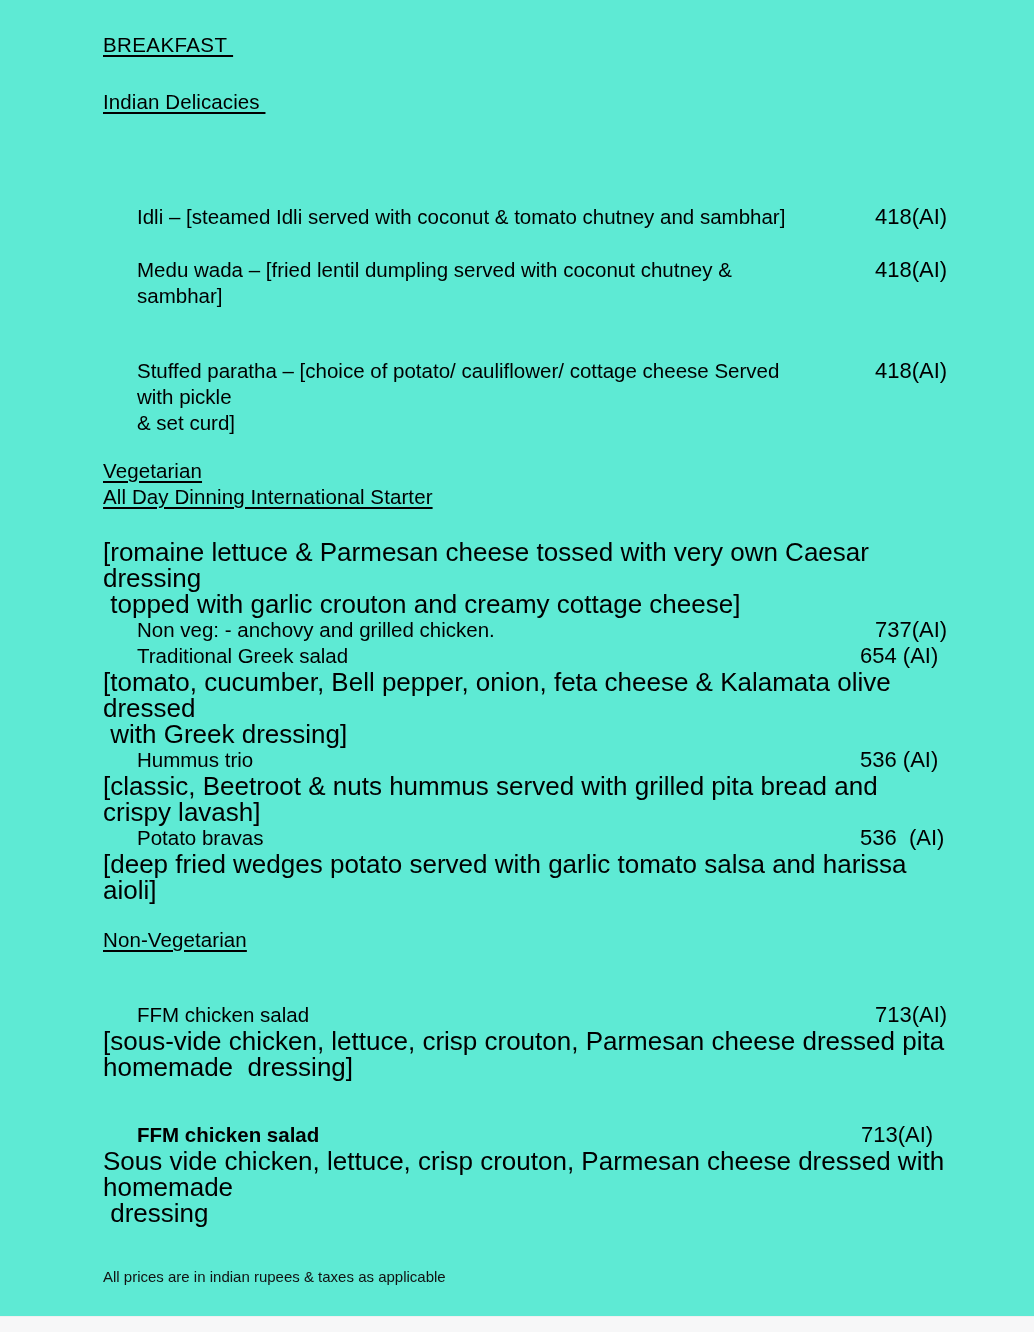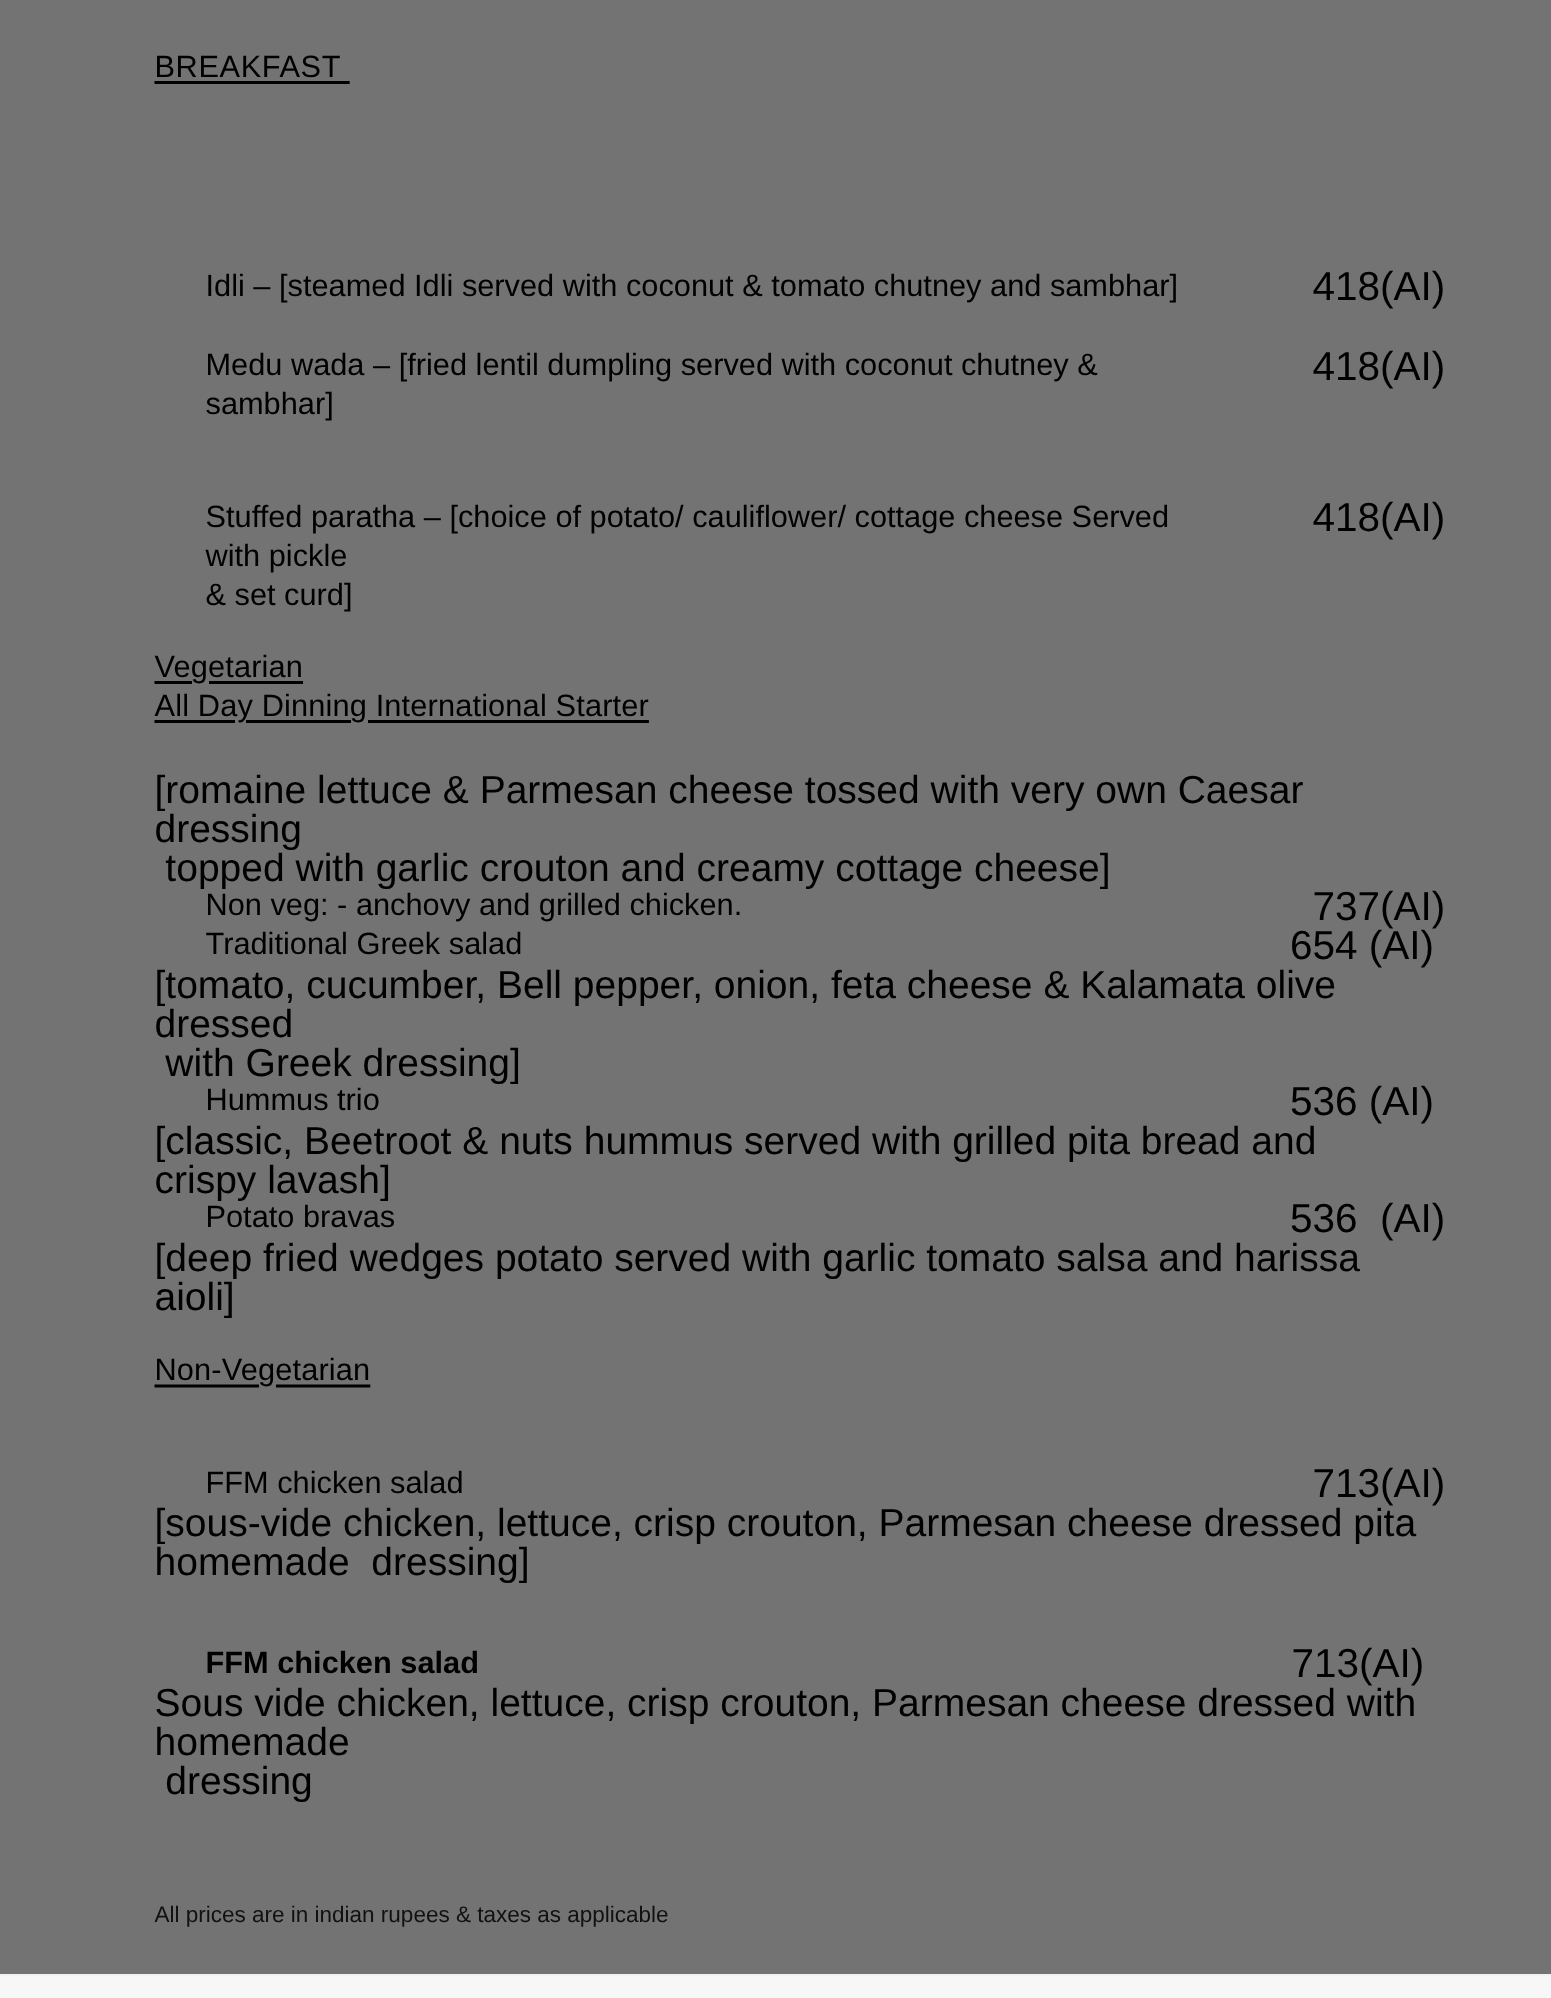--- a/index.html
+++ b/index.html
@@ -13,21 +13,21 @@
     position: relative;
     font-family: "Liberation Sans", sans-serif;
     color: #000000;
     overflow: hidden;
   }
   .page {
     position: absolute;
     top: 0; left: 0;
     width: 1034px;
     height: 1316px;
-    background: #737373;
+    background: #5eead4;
   }
   .page-edge {
     position: absolute;
     left: 0;
     top: 1316px;
     width: 1034px;
     height: 16px;
     background: #f7f7f8;
     border-top: 1px solid #f0f0f1;
   }
@@ -64,21 +64,21 @@
     display: block;
     white-space: pre-wrap;
     padding-right: 150px;
     margin-left: 34px;
   }
   .row .price {
     position: absolute;
     top: 0;
     left: 772px;
     white-space: pre;
-    font-size: 27px;
+    font-size: 22px;
     line-height: 26px;
   }
   .row .price.shift-left { left: 757px; }
   .row .price b { font-weight: normal; margin-top: 45px; }
 
   .desc {
     font-size: 26px;
     line-height: 26px;
     white-space: pre-wrap;
   }
@@ -105,20 +105,21 @@
 
 <div class="page">
   <div class="content">
 
     <div class="sp" style="height:32px"></div>
 
     <div class="heading caps"><span class="u">BREAKFAST </span></div>
 
     <div class="sp" style="height:31px"></div>
 
+    <div class="heading"><span class="u">Indian Delicacies </span></div>
 
     <div class="sp" style="height:89px"></div>
 
     <div class="row">
       <span class="name">Idli – [steamed Idli served with coconut &amp; tomato chutney and sambhar]</span>
       <span class="price">418(AI)</span>
     </div>
 
     <div class="sp" style="height:27px"></div>
 

